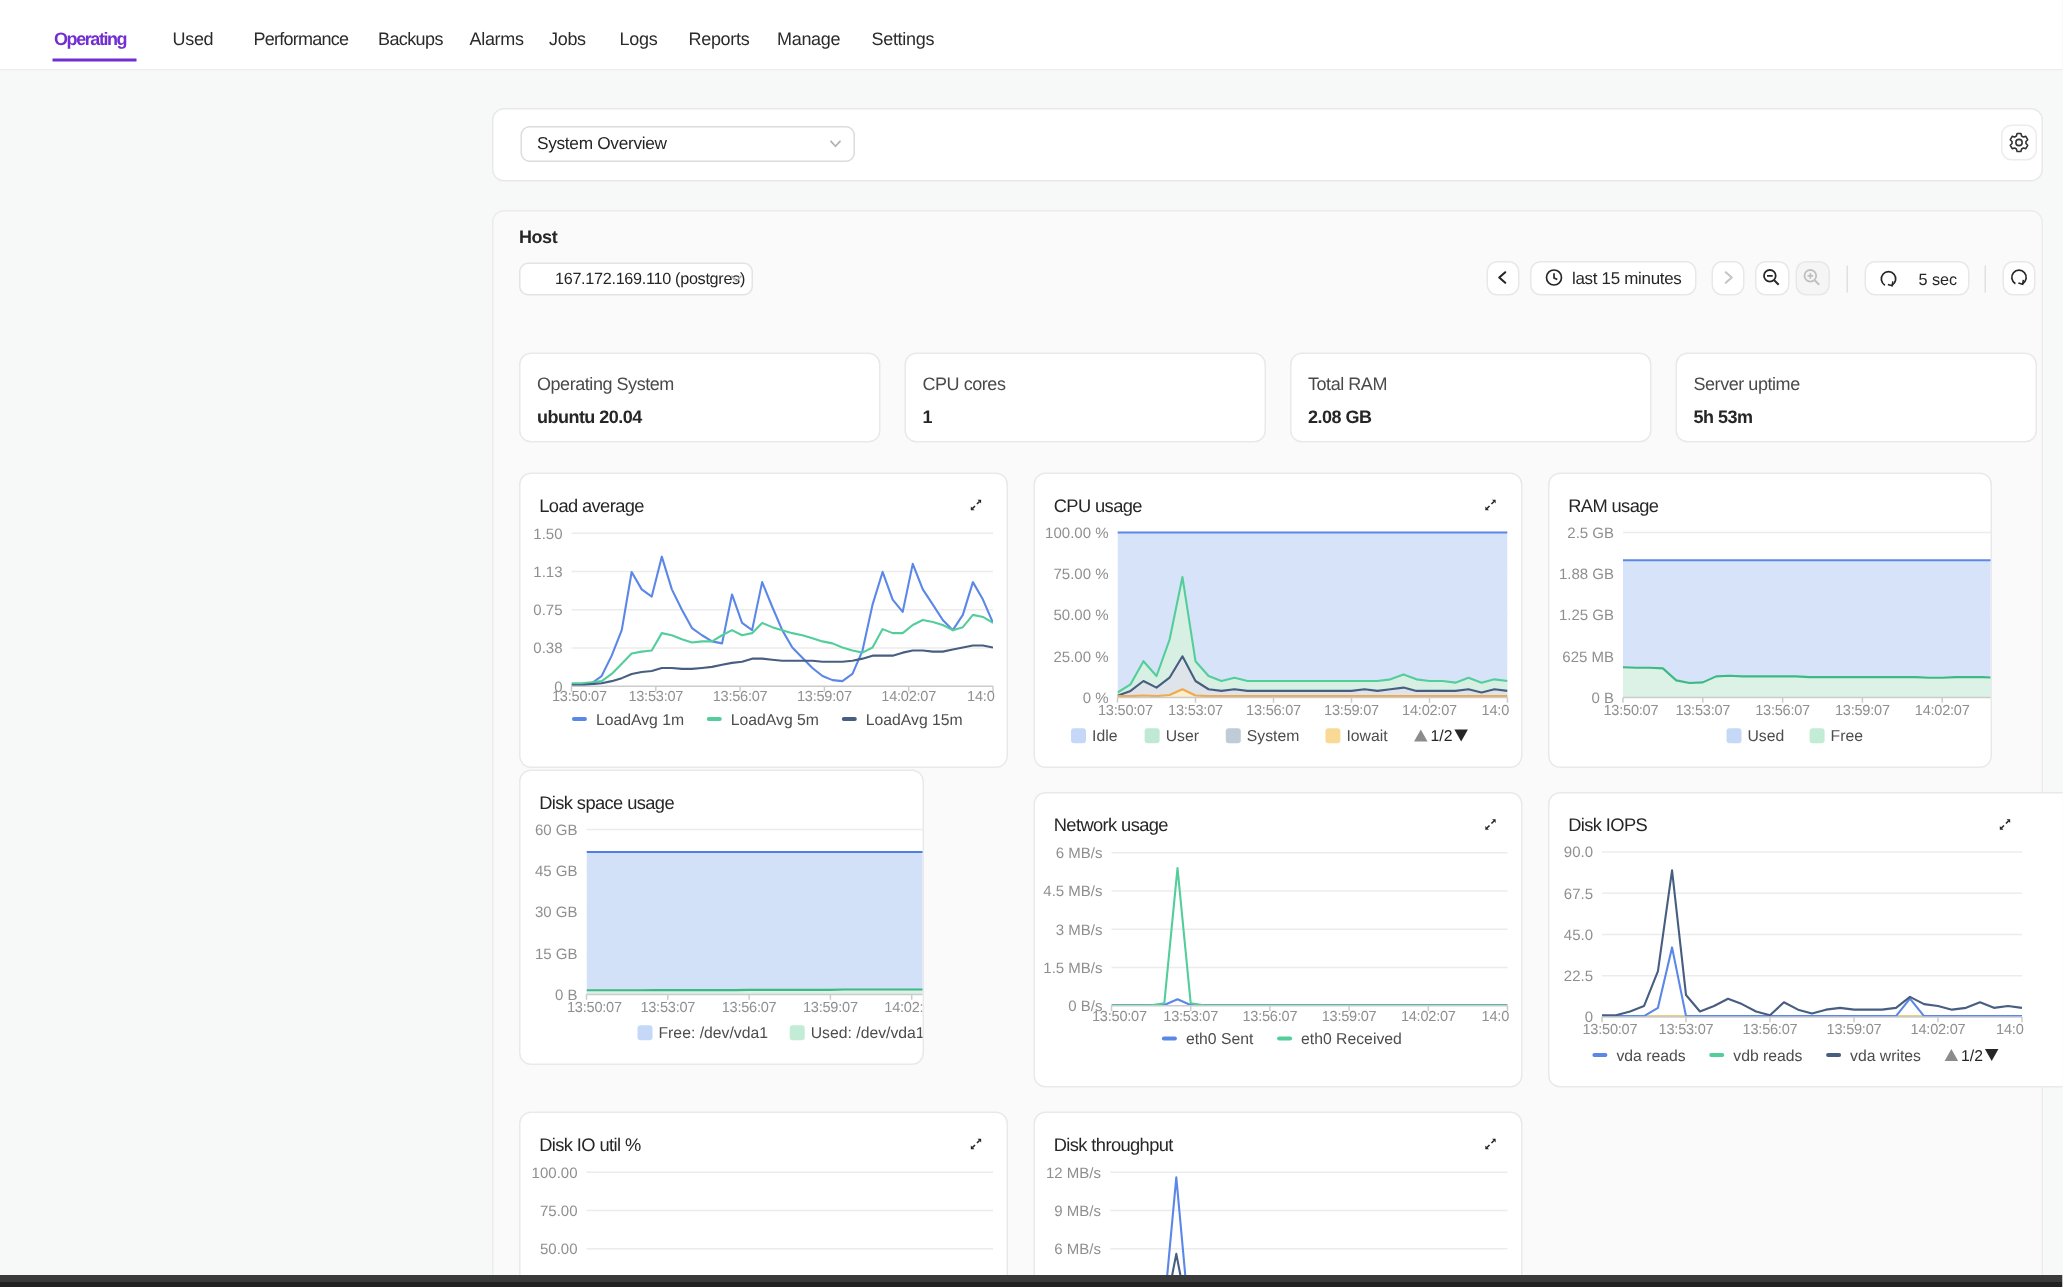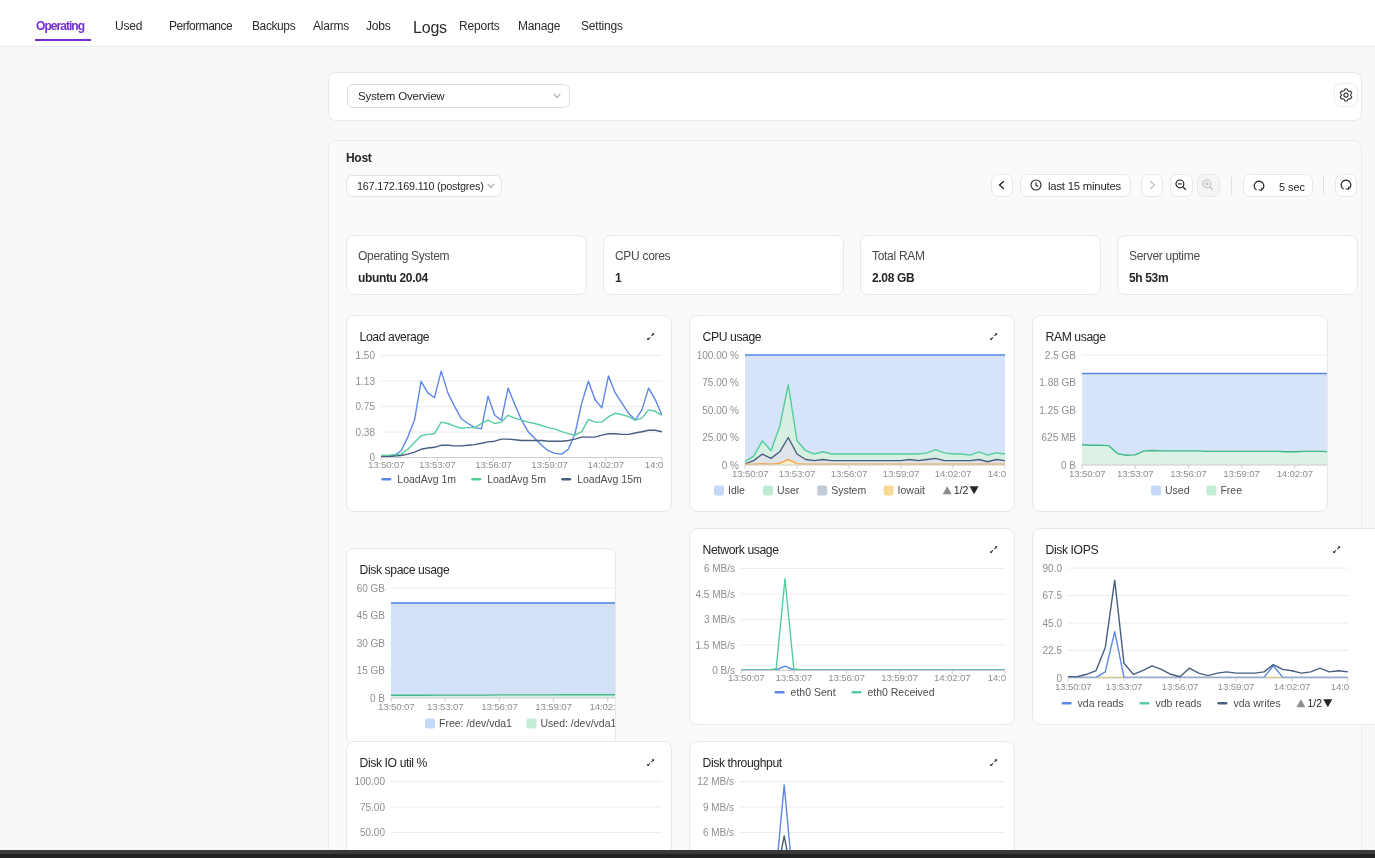--- a/index.html
+++ b/index.html
@@ -1,39 +1,39 @@
 <!DOCTYPE html>
 <html><head><meta charset="utf-8"><style>*{margin:0;padding:0;box-sizing:border-box}body{width:1375px;height:858px;overflow:hidden;background:#f7f8f8;font-family:"Liberation Sans",sans-serif;position:relative}.abs{position:absolute}.card{position:absolute;background:#fff;border:1px solid #e9e9e9;border-radius:8px}.btn{position:absolute;background:#fff;border:1px solid #e8e8e8;border-radius:7px}</style></head><body>
 <div class="abs" style="left:0;top:0;width:1375px;height:47px;background:#fff;border-bottom:1px solid #ededed"></div>
 <div class="abs" style="left:36px;top:19px;font-size:12px;letter-spacing:-0.95px;color:#722ed1;font-weight:600">Operating</div>
 <div class="abs" style="left:115px;top:19px;font-size:12px;letter-spacing:-0.2px;color:#2b2b2b;font-weight:400">Used</div>
 <div class="abs" style="left:169px;top:19px;font-size:12px;letter-spacing:-0.5px;color:#2b2b2b;font-weight:400">Performance</div>
 <div class="abs" style="left:252px;top:19px;font-size:12px;letter-spacing:-0.4px;color:#2b2b2b;font-weight:400">Backups</div>
 <div class="abs" style="left:313px;top:19px;font-size:12px;letter-spacing:-0.2px;color:#2b2b2b;font-weight:400">Alarms</div>
 <div class="abs" style="left:366px;top:19px;font-size:12px;letter-spacing:-0.2px;color:#2b2b2b;font-weight:400">Jobs</div>
-<div class="abs" style="left:413px;top:19px;font-size:16px;letter-spacing:-0.2px;color:#2b2b2b;font-weight:400">Logs</div>
+<div class="abs" style="left:413px;top:19px;font-size:12px;letter-spacing:-0.2px;color:#2b2b2b;font-weight:400">Logs</div>
 <div class="abs" style="left:459px;top:19px;font-size:12px;letter-spacing:-0.2px;color:#2b2b2b;font-weight:400">Reports</div>
 <div class="abs" style="left:518px;top:19px;font-size:12px;letter-spacing:-0.2px;color:#2b2b2b;font-weight:400">Manage</div>
 <div class="abs" style="left:581px;top:19px;font-size:12px;letter-spacing:-0.2px;color:#2b2b2b;font-weight:400">Settings</div>
 <div class="abs" style="left:35px;top:39px;width:56px;height:2px;background:#722ed1"></div>
 <div class="card" style="left:328px;top:72px;width:1034px;height:49px"></div>
 <div class="abs" style="left:347px;top:84px;width:223px;height:24px;background:#fff;border:1px solid #dcdcdc;border-radius:6px"></div>
 <div class="abs" style="left:358px;top:90px;font-size:11.5px;letter-spacing:-0.2px;color:#262626">System Overview</div>
 <svg style="position:absolute;left:552px;top:91px" width="10" height="10" viewBox="0 0 10 10">
     <path d="M2,3.2 L5,6.5 L8,3.2" fill="none" stroke="#b3b3b3" stroke-width="1.2" stroke-linecap="round" stroke-linejoin="round"></path>
   </svg>
 <div class="btn" style="left:1334px;top:83px;width:24px;height:24px;border-color:#ececec"></div>
 <svg style="position:absolute;left:1339px;top:88px" width="14" height="14" viewBox="0 0 14 14">
     <polygon points="5.26,2.64 5.73,1.03 8.27,1.03 8.74,2.64 9.91,3.31 11.53,2.92 12.80,5.12 11.65,6.33 11.65,7.67 12.80,8.88 11.53,11.08 9.91,10.69 8.74,11.36 8.27,12.97 5.73,12.97 5.26,11.36 4.09,10.69 2.47,11.08 1.20,8.88 2.35,7.67 2.35,6.33 1.20,5.12 2.47,2.92 4.09,3.31" fill="none" stroke="#333" stroke-width="1.05" stroke-linejoin="round"></polygon>
     <circle cx="7" cy="7" r="2.1" fill="none" stroke="#333" stroke-width="1.05"></circle>
   </svg>
 <div class="abs" style="left:328px;top:140px;width:1034px;height:810px;background:#fafafa;border:1px solid #ececec;border-radius:8px"></div>
 <div class="abs" style="left:346px;top:151px;font-size:12px;letter-spacing:-0.3px;font-weight:700;color:#262626">Host</div>
 <div class="abs" style="left:346px;top:175px;width:156px;height:22px;background:#fff;border:1px solid #e3e3e3;border-radius:6px"></div>
-<div class="abs" style="left:357px;top:180px;font-size:10.8px;letter-spacing:-0.2px;color:#262626">167.172.169.110 (postgres)</div>
+<div class="abs" style="left:370px;top:180px;font-size:10.8px;letter-spacing:-0.2px;color:#262626">167.172.169.110 (postgres)</div>
 <svg style="position:absolute;left:486px;top:181px" width="10" height="10" viewBox="0 0 10 10">
     <path d="M2,3.2 L5,6.5 L8,3.2" fill="none" stroke="#b3b3b3" stroke-width="1.2" stroke-linecap="round" stroke-linejoin="round"></path>
   </svg>
 <div class="btn" style="left:991px;top:174px;width:22px;height:23px"></div>
 <svg style="position:absolute;left:996px;top:179px" width="12" height="12" viewBox="0 0 12 12">
     <path d="M7.5,2.5 L3.5,6 L7.5,9.5" fill="none" stroke="#262626" stroke-width="1.4" stroke-linecap="round" stroke-linejoin="round"></path>
   </svg>
 <div class="btn" style="left:1020px;top:174px;width:111px;height:23px"></div>
 <svg style="position:absolute;left:1030px;top:179px" width="12" height="12" viewBox="0 0 12 12">
     <circle cx="6" cy="6" r="5" fill="none" stroke="#262626" stroke-width="1.1"></circle>
@@ -228,21 +228,21 @@
       <text x="155.4" y="160.5" font-size="9.7" letter-spacing="-0.15" fill="#8f8f8f" text-anchor="middle">13:56:07</text>
       <text x="208.6" y="160.5" font-size="9.7" letter-spacing="-0.15" fill="#8f8f8f" text-anchor="middle">13:59:07</text>
       <text x="261.8" y="160.5" font-size="9.7" letter-spacing="-0.15" fill="#8f8f8f" text-anchor="middle">14:02:07</text>
       <text x="316" y="160.5" font-size="9.7" letter-spacing="-0.15" fill="#8f8f8f" text-anchor="end">14:0</text>
       <rect x="118.0" y="169.5" width="10" height="10" rx="2" fill="#c6d8f7"></rect>
       <text x="132.0" y="178.0" font-size="10.5" fill="#4d4d4d">Used</text>
       <rect x="173.4" y="169.5" width="10" height="10" rx="2" fill="#c3ecd7"></rect>
       <text x="187.4" y="178.0" font-size="10.5" fill="#4d4d4d">Free</text>
     </svg>
   </div>
-<div class="card" style="left:346px;top:548px;width:270px;height:197px;overflow:hidden">
+<div class="card" style="left:346px;top:513px;width:270px;height:197px;overflow:hidden">
     <svg width="326" height="197" viewBox="0 0 326 197" style="position:absolute;left:0;top:0">
       <defs>
         <clipPath id="cpd">
           <rect x="44" y="30.0" width="271" height="119.0"></rect>
         </clipPath>
       </defs>
       <text x="12.5" y="25" font-size="12.2" letter-spacing="-0.4" fill="#262626">Disk space usage</text>
       <g transform="translate(299,16)">
         <path d="M2.3,7.0 L4.0,5.3 M5.3,4.0 L7.0,2.3" stroke="#262626" stroke-width="1.05" fill="none"></path>
         <polygon points="5.7,1.2 8.1,1.2 8.1,3.6 6.9,2.4" fill="#262626"></polygon>

